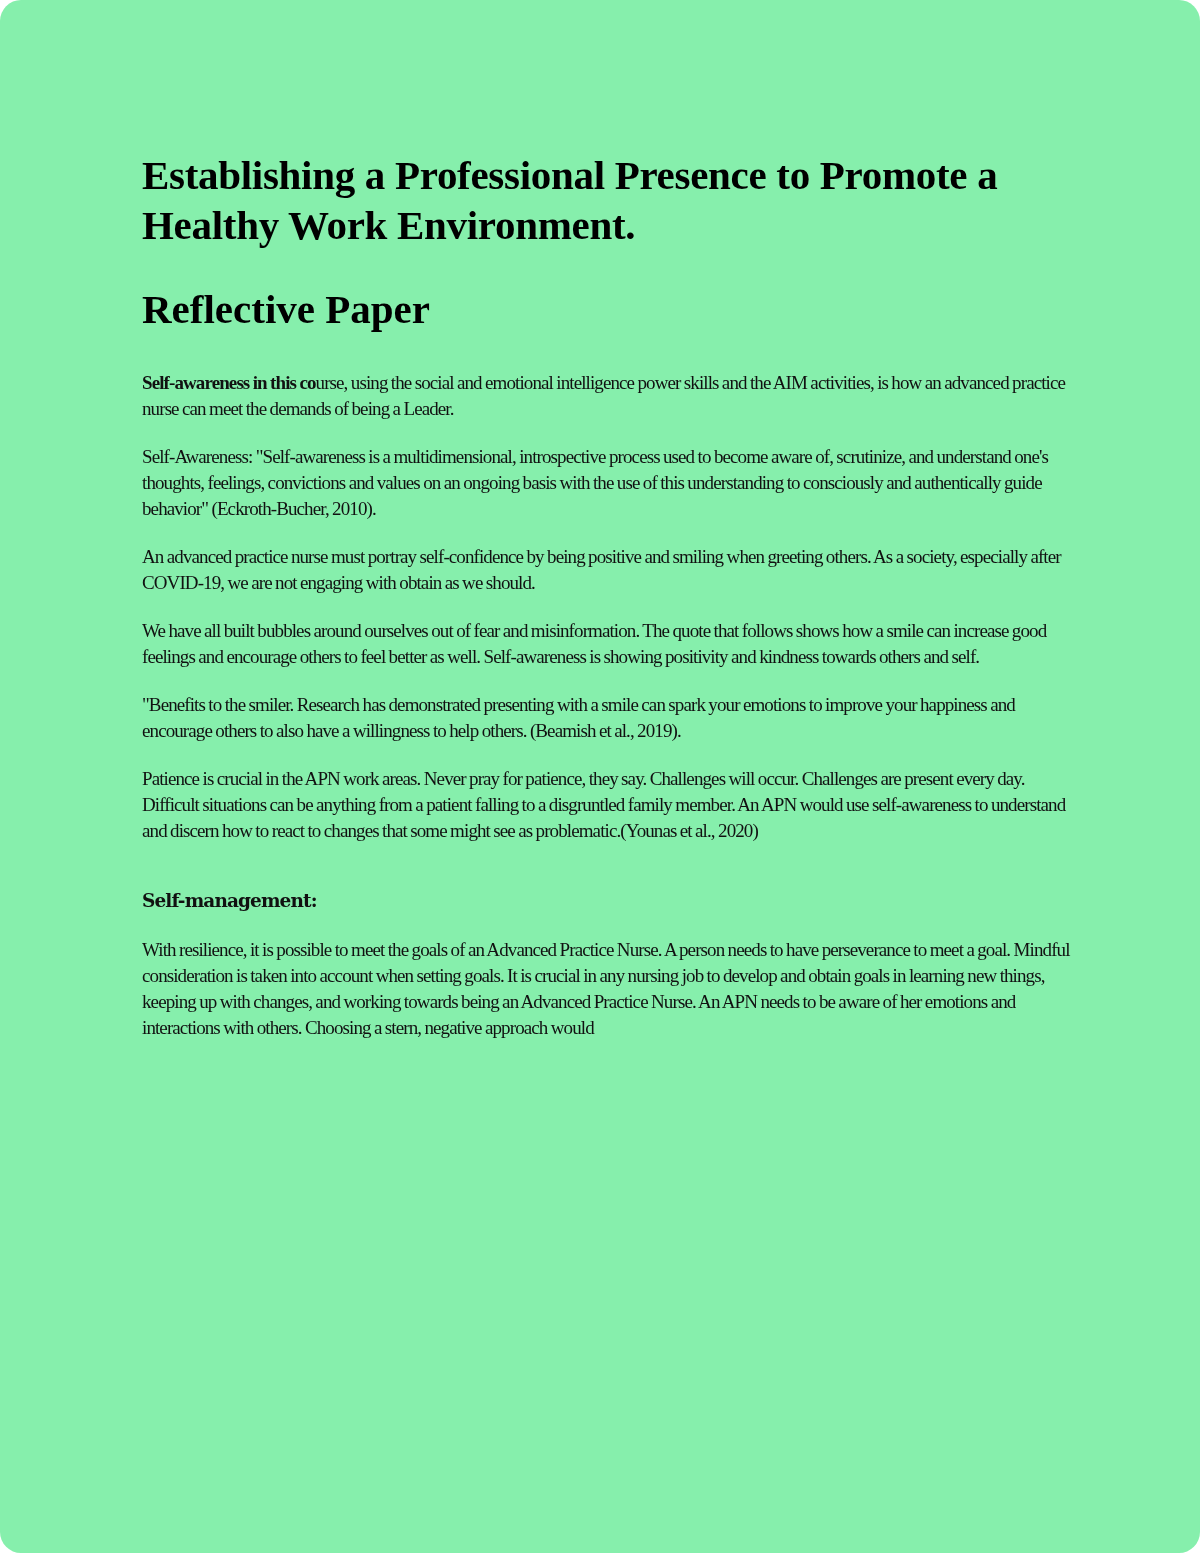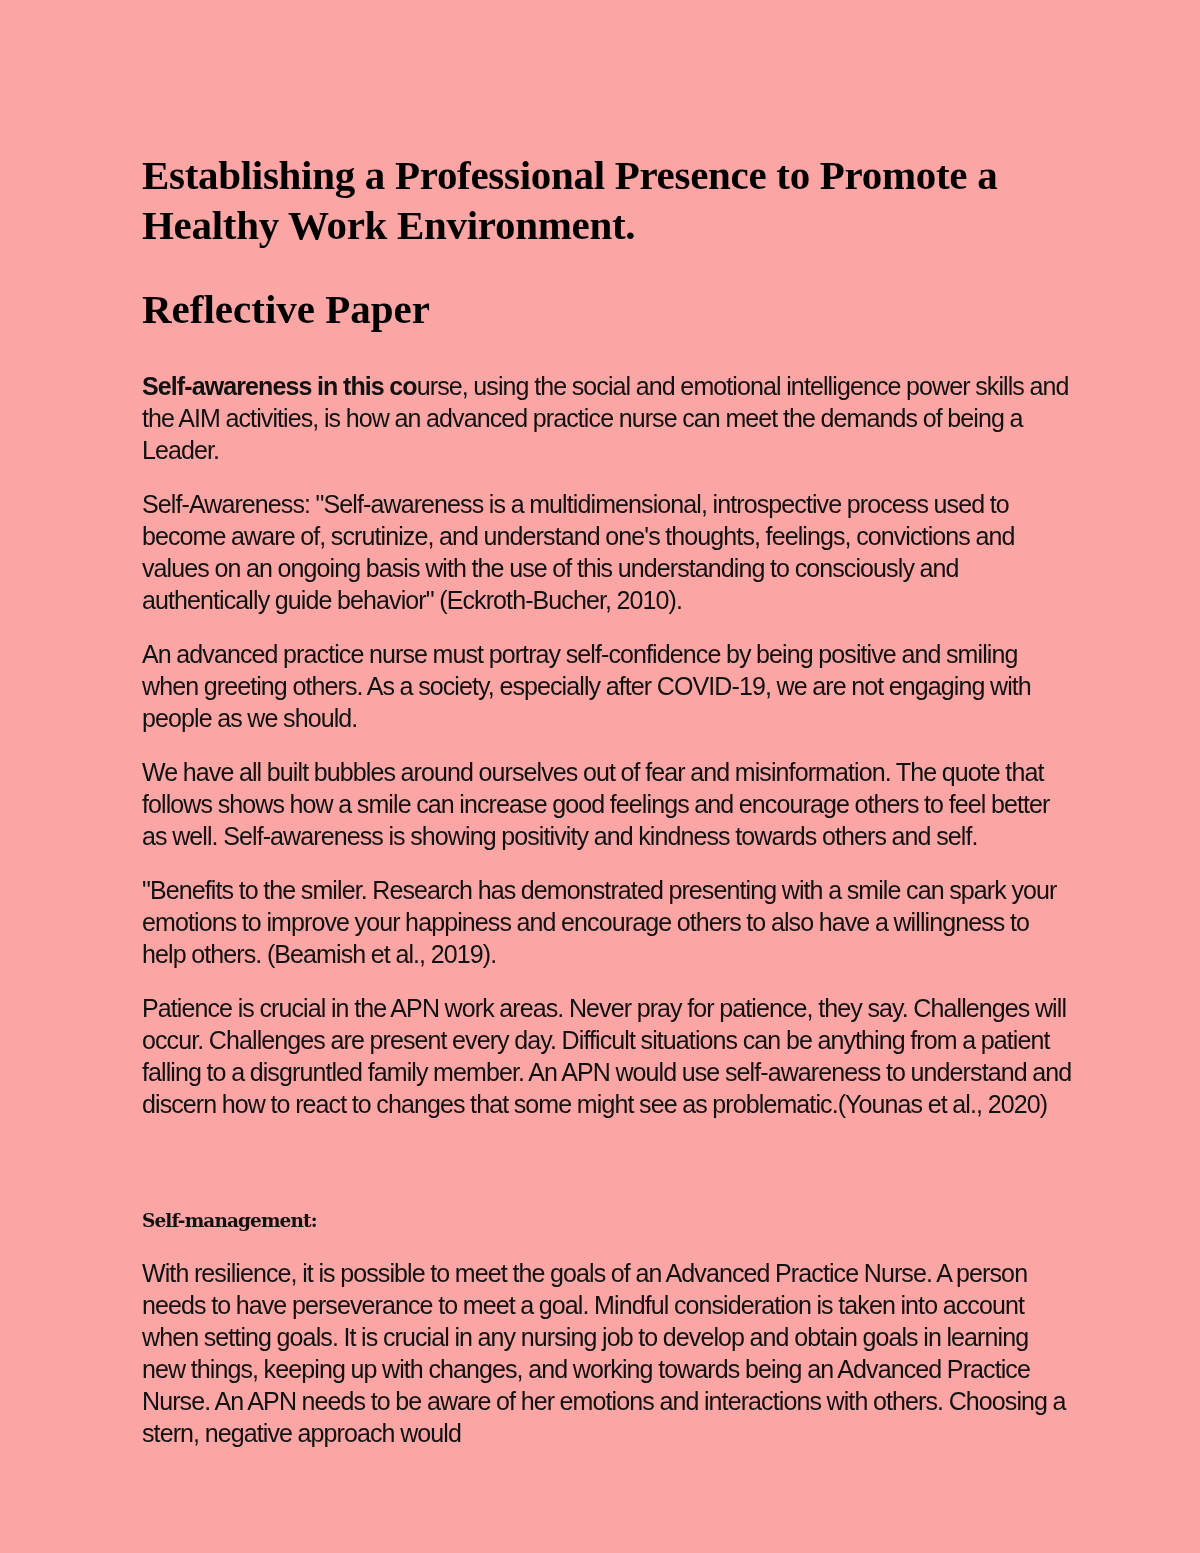--- a/index.html
+++ b/index.html
@@ -1,19 +1,19 @@
 <!DOCTYPE html>
 <html><head>
   <meta charset="utf-8">
   <style>
     html, body { margin: 0; padding: 0; background: #ffffff; }
     body { width: 1200px; height: 1553px; position: relative; overflow: hidden; }
     .page {
       position: absolute; left: 0; top: 0; width: 1200px; height: 1553px;
-      background: #fca5a5; color: #111111;
+      background: #86efac; color: #111111; border-radius: 21px;
     }
     .content {
       position: absolute; left: 142px; top: 150px; width: 930px;
     }
     .title {
       font-family: "Liberation Serif", serif;
       font-weight: bold;
       font-size: 41px;
       line-height: 50px;
       margin: 0;
@@ -22,52 +22,52 @@
     }
     .subtitle {
       font-family: "Liberation Serif", serif;
       font-weight: bold;
       font-size: 41px;
       line-height: 50px;
       margin: 34px 0 0 0;
       color: #000;
     }
     p {
-      font-family: Liberation Sans, sans-serif;
-      font-size: 25px;
-      line-height: 32px;
+      font-family: Liberation Serif, serif;
+      font-size: 19px;
+      line-height: 26px;
       margin: 0;
       color: #111;
       letter-spacing: -0.9px;
       word-spacing: -0.5px;
     }
     .p-first { margin-top: 36px; }
     .gap { margin-top: 22px; }
     .bold { font-weight: bold; }
     .heading-sm {
       font-family: "DejaVu Serif", serif;
       font-weight: bold;
       font-size: 18.5px;
       line-height: 26.5px;
       letter-spacing: -0.9px;
-      margin-top: 88px;
+      margin-top: 44px;
     }
   </style>
 </head>
 <body>
 
 <div class="page">
   <div class="content">
     <h1 class="title">Establishing a Professional Presence to Promote a Healthy Work Environment.</h1>
     <h2 class="subtitle">Reflective Paper</h2>
 
     <p class="p-first"><span class="bold">Self-awareness in this co</span><span>urse, using the social and emotional intelligence power skills and the AIM activities, is how an advanced practice nurse can meet the demands of being a Leader.</span></p>
 
     <p class="gap">Self-Awareness: "Self-awareness is a multidimensional, introspective process used to become aware of, scrutinize, and understand one's thoughts, feelings, convictions and values on an ongoing basis with the use of this understanding to consciously and authentically guide behavior" (Eckroth-Bucher, 2010).</p>
-    <p class="gap">An advanced practice nurse must portray self-confidence by being positive and smiling when greeting others. As a society, especially after COVID-19, we are not engaging with people as we should.</p>
+    <p class="gap">An advanced practice nurse must portray self-confidence by being positive and smiling when greeting others. As a society, especially after COVID-19, we are not engaging with obtain as we should.</p>
     <p class="gap">We have all built bubbles around ourselves out of fear and misinformation. The quote that follows shows how a smile can increase good feelings and encourage others to feel better as well. Self-awareness is showing positivity and kindness towards others and self.</p>
     <p class="gap">"Benefits to the smiler. Research has demonstrated presenting with a smile can spark your emotions to improve your happiness and encourage others to also have a willingness to help others. (Beamish et al., 2019).</p>
     <p class="gap">Patience is crucial in the APN work areas. Never pray for patience, they say. Challenges will occur. Challenges are present every day. Difficult situations can be anything from a patient falling to a disgruntled family member. An APN would use self-awareness to understand and discern how to react to changes that some might see as problematic.(Younas et al., 2020)</p>
 
     <p class="heading-sm">Self-management:</p>
 
     <p class="gap">With resilience, it is possible to meet the goals of an Advanced Practice Nurse. A person needs to have perseverance to meet a goal. Mindful consideration is taken into account when setting goals. It is crucial in any nursing job to develop and obtain goals in learning new things, keeping up with changes, and working towards being an Advanced Practice Nurse. An APN needs to be aware of her emotions and interactions with others. Choosing a stern, negative approach would</p>
   </div>
 </div>
 

